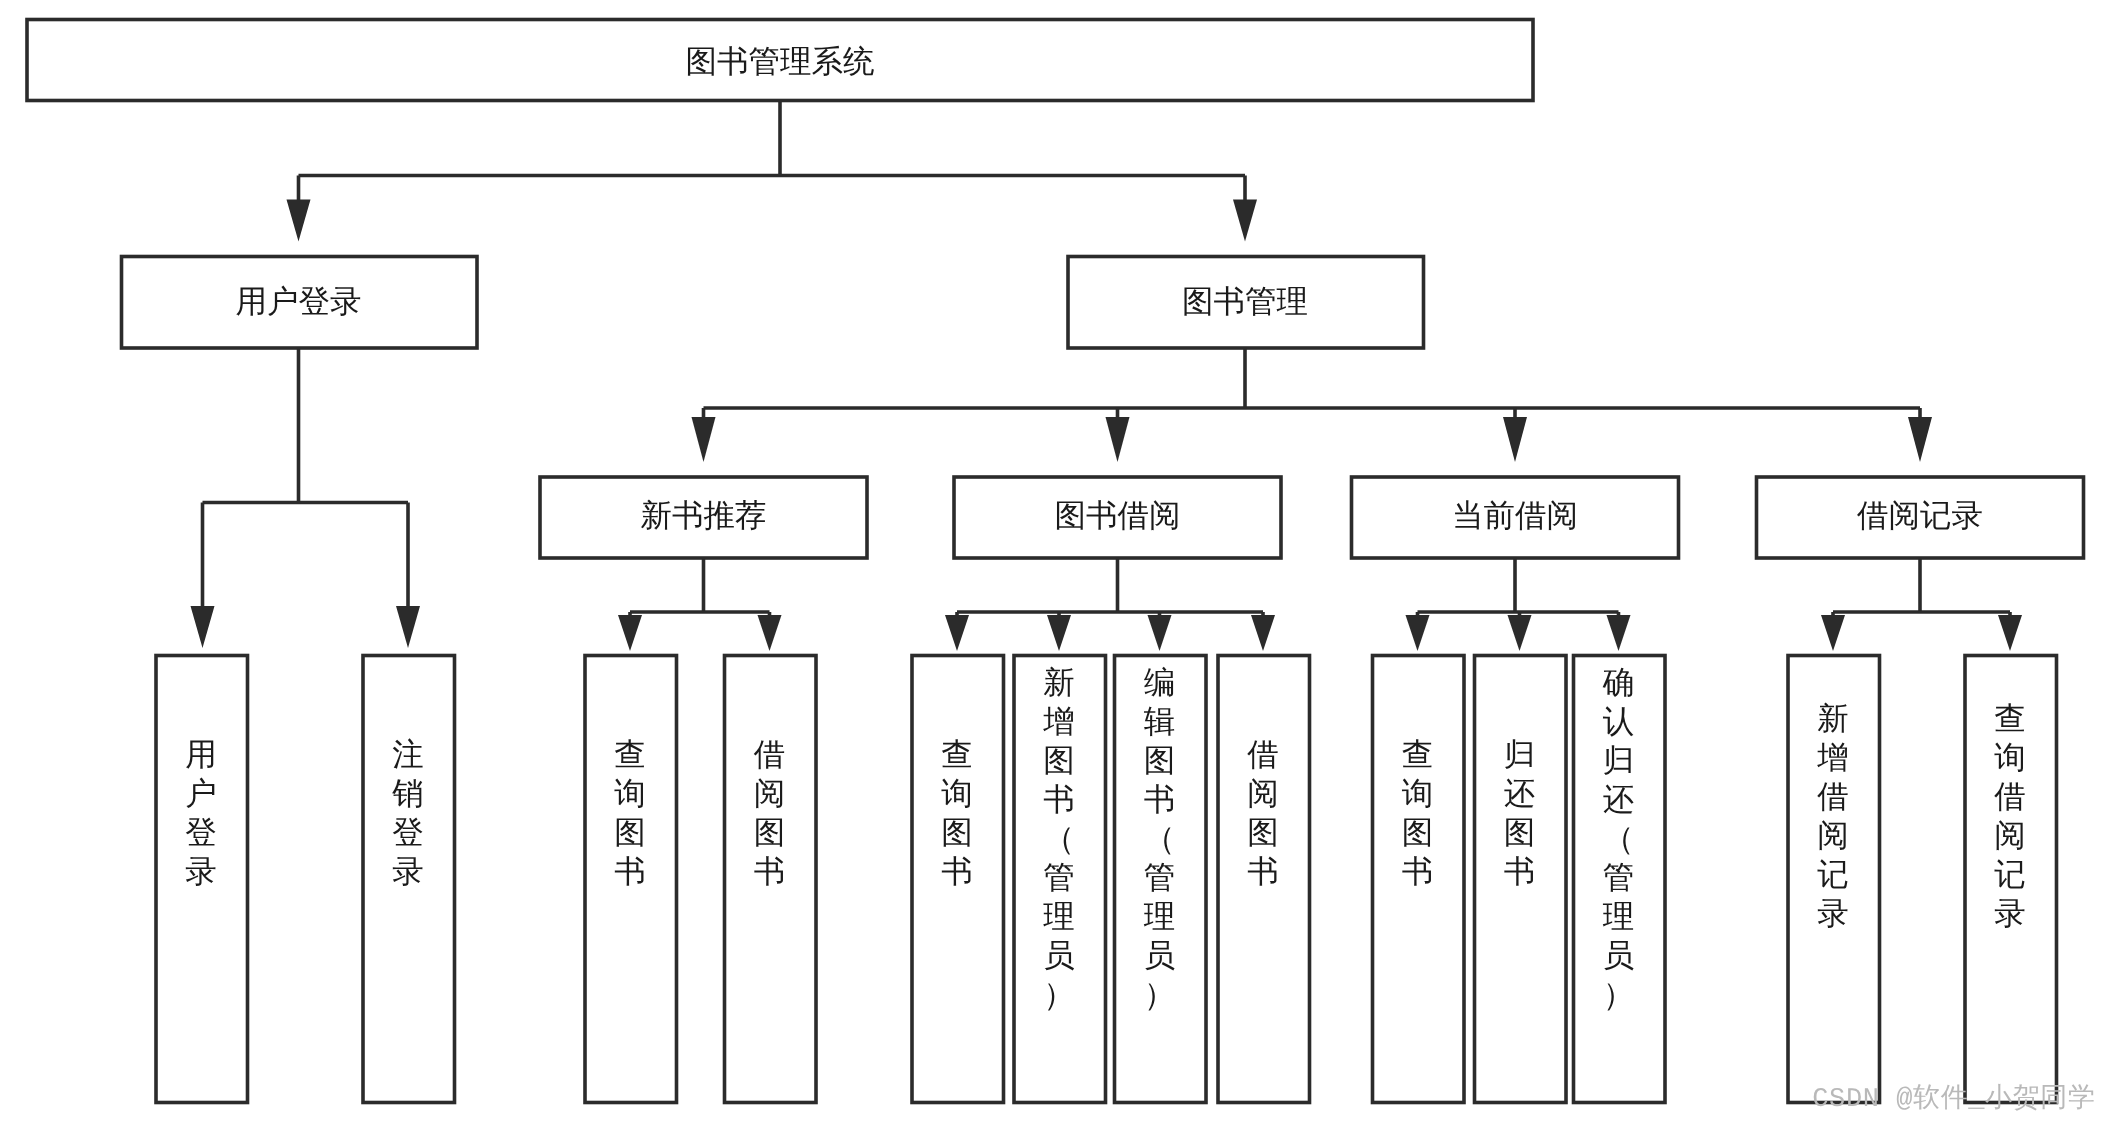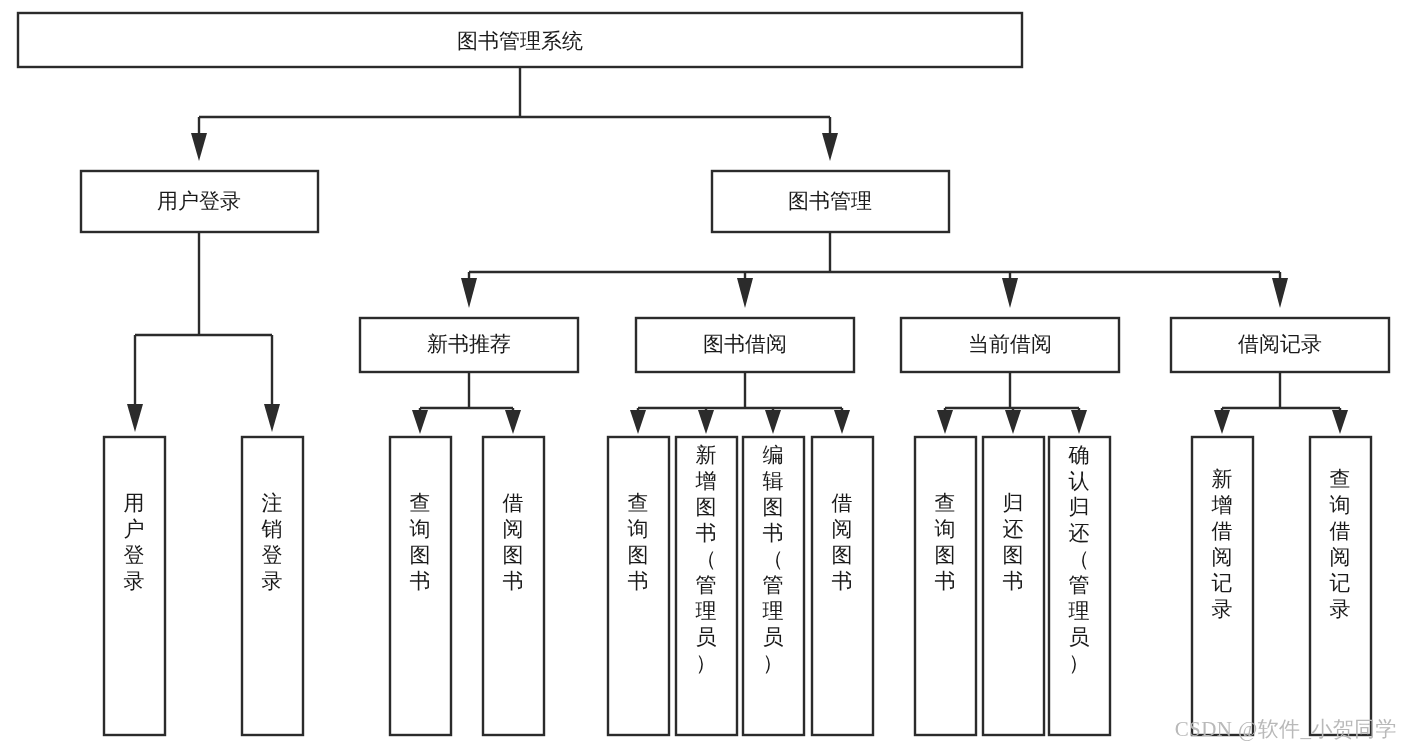--- a/index.html
+++ b/index.html
@@ -50,22 +50,22 @@
   .node-label-v {
     font-family: "DejaVu Sans", "Liberation Sans", sans-serif;
     font-size: 21px;
     fill: #1a1a1a;
     text-anchor: middle;
   }
   .watermark-text {
     position: absolute;
     right: 8px;
     bottom: 4px;
-    font-family: Liberation Serif, serif;
-    font-size: 21px;
+    font-family: Liberation Mono, monospace;
+    font-size: 18px;
     color: #b9b9b9;
     letter-spacing: 0.4px;
     white-space: nowrap;
     user-select: none;
   }
 </style>
 </head>
 <body>
 
 <div id="diagram-root">

